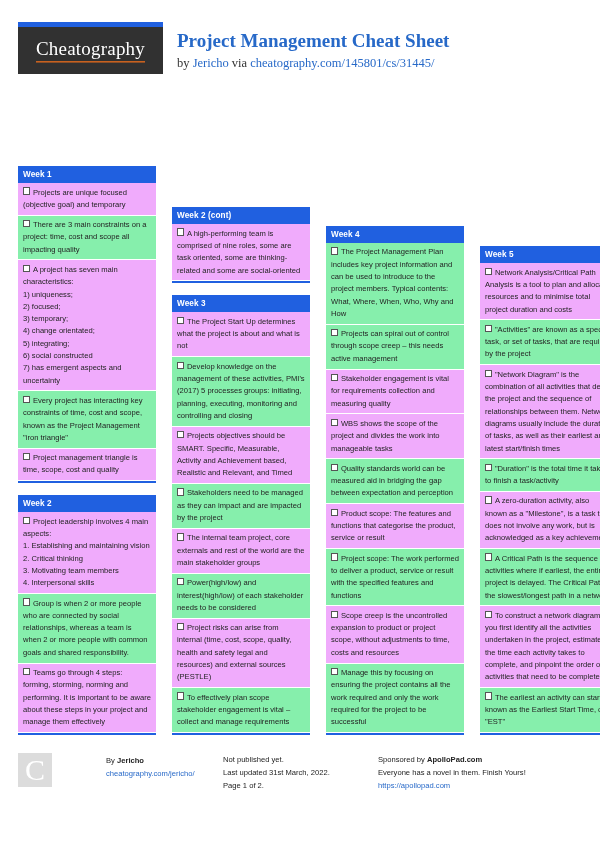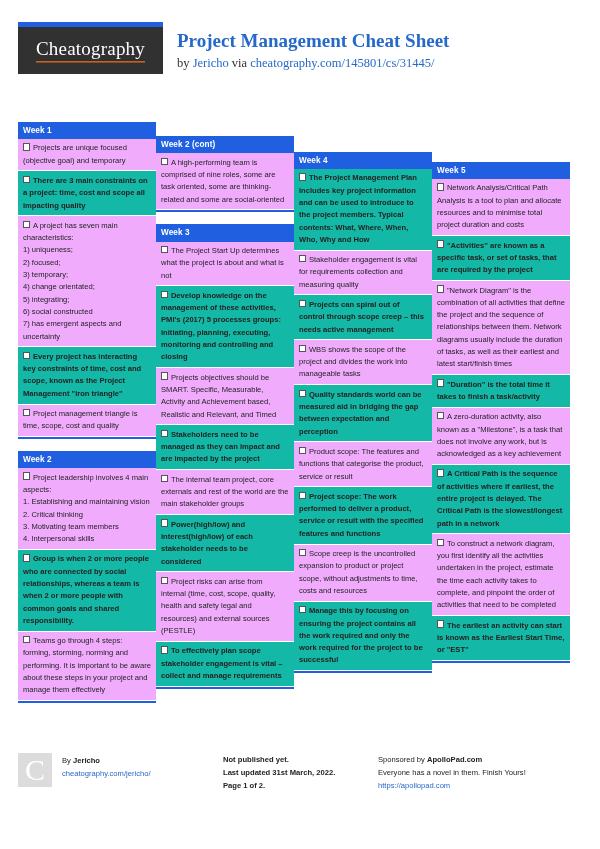--- a/index.html
+++ b/index.html
@@ -74,22 +74,22 @@
   }
   .sheet-byline a,
   .sheet-byline .lnk {
     color: #2769c8;
     text-decoration: none;
   }
 
   
   .columns {
     display: flex;
-    gap: 0;
-    align-items: center;
+    gap: 16px;
+    align-items: flex-end;
     height: 645px;
   }
   .col {
     width: 138px;
     flex: 0 0 138px;
     display: flex;
     flex-direction: column;
     gap: 12px;
   }
 
@@ -108,21 +108,21 @@
     letter-spacing: .1px;
   }
   .row {
     font-size: 7.6px;
     line-height: 1.62;
     padding: 3.5px 5px 3.5px 5px;
     color: #232323;
     border-bottom: 1px solid #ffffff;
   }
   .row.odd  { background: #f0abfc; }
-  .row.even { background: #14b8a6; font-weight: bold; }
+  .row.even { background: #86efac; }
   .row .cb {
     display: inline-block;
     width: 5.4px;
     height: 5.4px;
     border: 1px solid #555555;
     margin-right: 2.5px;
     vertical-align: -0.2px;
     background: #ffffff;
   }
   .row .txt { white-space: pre-line; }
@@ -131,35 +131,35 @@
   .footer {
     display: flex;
     margin-top: 14px;
     padding-top: 4px;
     font-size: 7.6px;
     line-height: 1.72;
     color: #232323;
   }
   .footer-col { flex: 0 0 auto; }
   .footer-col.author { width: 205px; display: flex; }
-  .footer-col.meta   { width: 155px; font-weight: bold; }
+  .footer-col.meta   { width: 155px; }
   .footer-col.spons  { width: 200px; }
   .avatar {
     width: 34px;
     height: 34px;
     background: #dcdcdc;
     color: #ffffff;
     font-family: "Liberation Serif", serif;
     font-size: 30px;
     line-height: 34px;
     text-align: center;
     flex: 0 0 34px;
     margin-right: 10px;
   }
-  .footer-lines { padding-top: 1px; }
+  .footer-lines { padding-top: 1px; margin-left: 44px; }
   .footer .name { font-weight: bold; }
   .footer .lnk { color: #2769c8; text-decoration: none; }
   .footer .strong { font-weight: bold; }
 </style>
 </head>
 <body>
 
 <div class="page">
 
   <div class="header">
@@ -214,22 +214,22 @@
           <div class="row odd"><span class="cb"></span><span class="txt">The internal team project, core externals and rest of the world are the main stakeholder groups</span></div>
           <div class="row even"><span class="cb"></span><span class="txt">Power(high/low) and interest(high/low) of each stakeholder needs to be considered</span></div>
           <div class="row odd"><span class="cb"></span><span class="txt">Project risks can arise from internal (time, cost, scope, quality, health and safety legal and resources) and external sources (PESTLE)</span></div>
           <div class="row even"><span class="cb"></span><span class="txt">To effectively plan scope stakeholder engagement is vital – collect and manage requirements</span></div>
         </div>
       </div>
       <div class="col">
         <div class="card">
           <div class="card-title">Week 4</div>
           <div class="row even"><span class="cb"></span><span class="txt">The Project Management Plan includes key project information and can be used to introduce to the project members. Typical contents: What, Where, When, Who, Why and How</span></div>
+          <div class="row even"><span class="cb"></span><span class="txt">Projects can spiral out of control through scope creep – this needs active management</span></div>
           <div class="row odd"><span class="cb"></span><span class="txt">Stakeholder engagement is vital for requirements collection and measuring quality</span></div>
-          <div class="row even"><span class="cb"></span><span class="txt">Projects can spiral out of control through scope creep – this needs active management</span></div>
           <div class="row odd"><span class="cb"></span><span class="txt">WBS shows the scope of the project and divides the work into manageable tasks</span></div>
           <div class="row even"><span class="cb"></span><span class="txt">Quality standards world can be measured aid in bridging the gap between expectation and perception</span></div>
           <div class="row odd"><span class="cb"></span><span class="txt">Product scope: The features and functions that categorise the product, service or result</span></div>
           <div class="row even"><span class="cb"></span><span class="txt">Project scope: The work performed to deliver a product, service or result with the specified features and functions</span></div>
           <div class="row odd"><span class="cb"></span><span class="txt">Scope creep is the uncontrolled expansion to product or project scope, without adjustments to time, costs and resources</span></div>
           <div class="row even"><span class="cb"></span><span class="txt">Manage this by focusing on ensuring the project contains all the work required and only the work required for the project to be successful</span></div>
         </div>
       </div>
       <div class="col">
         <div class="card">

